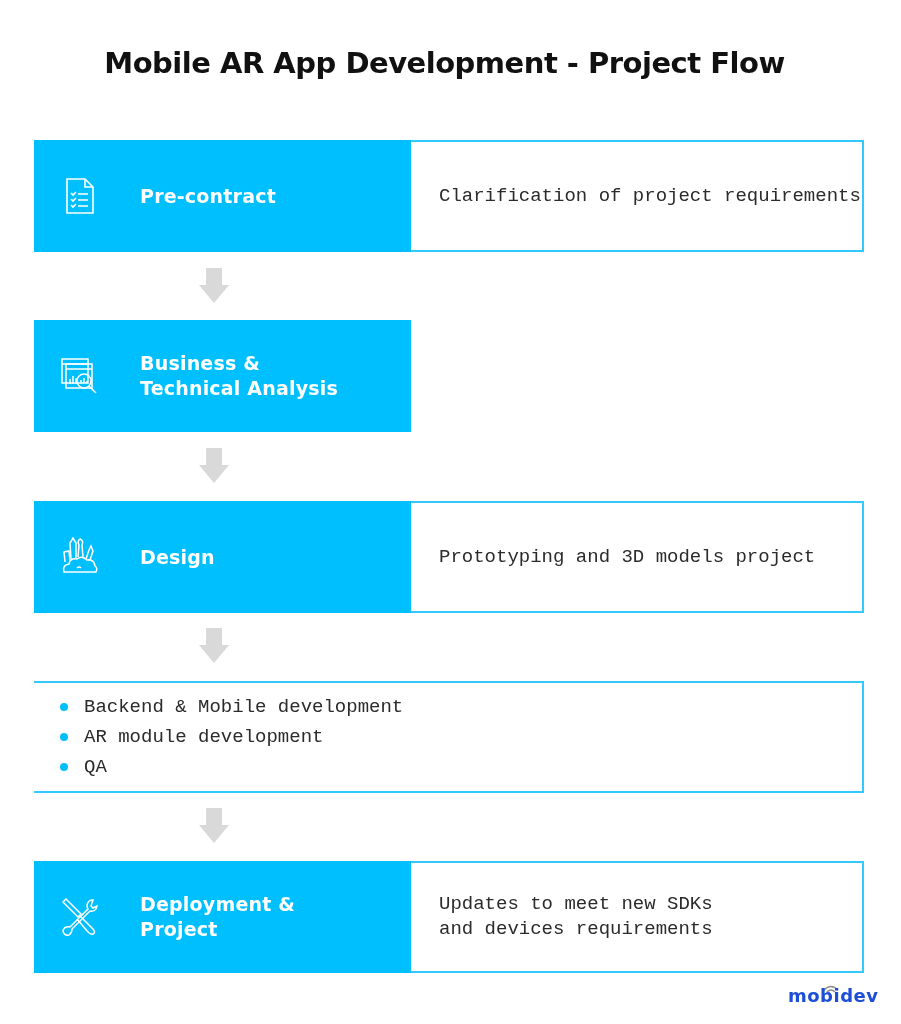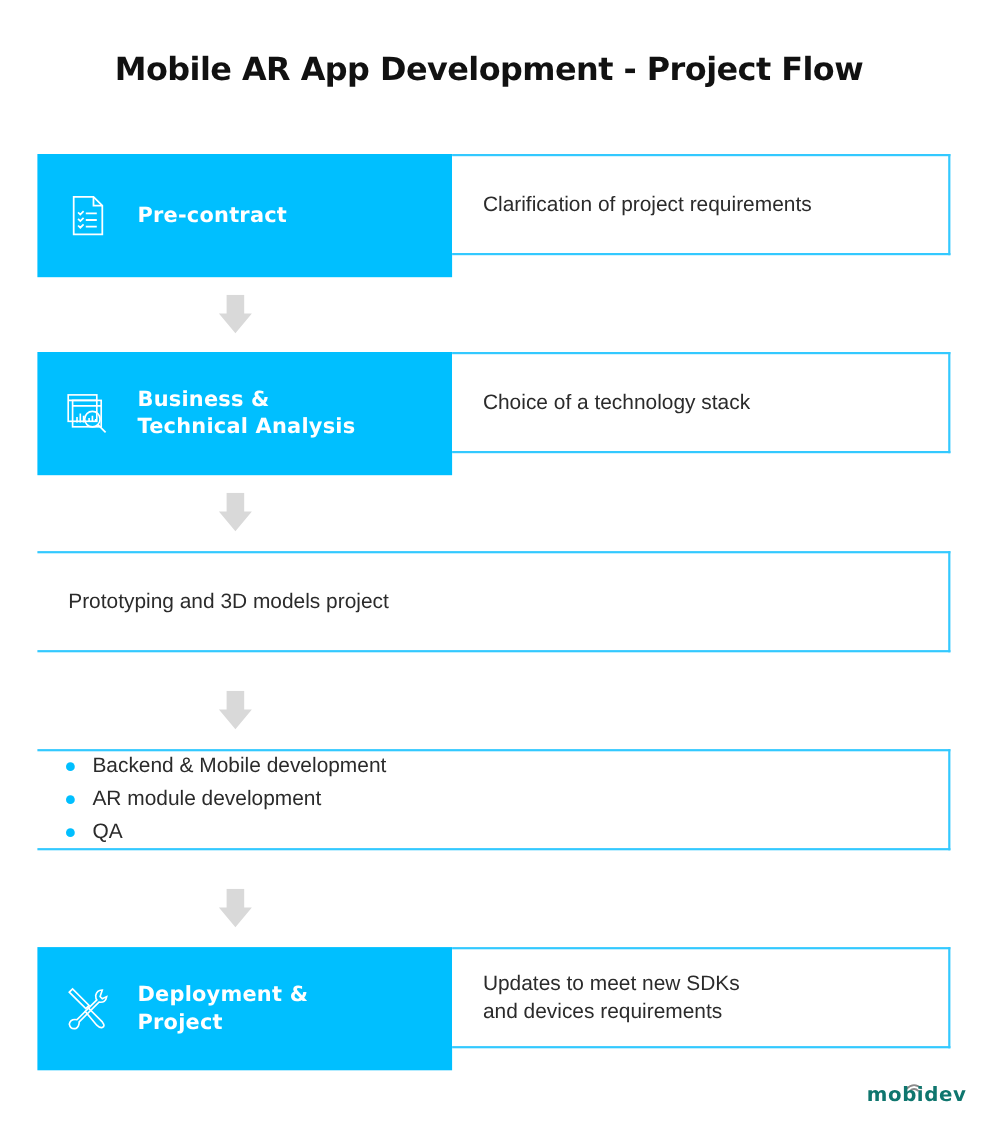--- a/index.html
+++ b/index.html
@@ -13,38 +13,38 @@
     letter-spacing:-0.5px;
   }
   .row { position:absolute; left:34px; width:830px; height:112px; display:flex; }
   .stage {
     width:377px; height:112px; background:#00bfff; box-sizing:border-box;
     display:flex; align-items:center; padding-left:26px; color:#fff;
   }
   .stage .icon { width:40px; height:40px; flex:0 0 40px; }
   .stage .icon svg { width:40px; height:40px; display:block; }
   .stage .label {
-    margin-left:25px; font-family:"DejaVu Sans", sans-serif; font-weight:bold; font-size:19px;
+    margin-left:40px; font-family:"DejaVu Sans", sans-serif; font-weight:bold; font-size:19px;
     line-height:25px; letter-spacing:0.2px;
   }
   .desc {
-    flex:1; height:92px; box-sizing:border-box; border:2px solid #33c9ff; border-left:none;
+    flex:1; height:112px; box-sizing:border-box; border:2px solid #33c9ff; border-left:none;
     background:#fff; display:flex; align-items:center; padding-left:28px;
-    font-family:Liberation Sans, sans-serif; font-size:19px; color:#2b2b2b; line-height:25px;
+    font-family:Liberation Mono, monospace; font-size:19px; color:#2b2b2b; line-height:25px;
   }
   .desc ul { list-style:none; margin:0; padding:0 0 0 16px; }
   .desc li { position:relative; line-height:30px; padding-left:24px; }
   .desc li::before {
     content:""; position:absolute; left:0; top:11px; width:8px; height:8px; border-radius:50%;
     background:#00bfff;
   }
   .arrow { position:absolute; left:199px; width:30px; height:36px; }
   .logo {
     position:absolute; left:788px; top:985px; font-family:"DejaVu Sans", sans-serif;
-    font-weight:bold; font-size:18px; color:#0f766e; letter-spacing:0.5px;
+    font-weight:bold; font-size:18px; color:#1d4ed8; letter-spacing:0.5px;
   }
   .logo-wifi { position:absolute; left:822px; top:983px; }
 </style>
 </head>
 <body>
 
 <div class="title">Mobile AR App Development - Project Flow</div>
 
 <div class="row" style="top:140px;">
   <div class="stage">
@@ -73,28 +73,40 @@
         <rect x="6" y="8" width="26" height="24"></rect>
           <path d="M6 13 H32"></path>
         <path d="M10 28 V23 M13 28 V20 M16 28 V22"></path>
         <circle cx="24" cy="25" r="7"></circle>
           <path d="M29 30 L36 37"></path>
         <path d="M21 27 V24 M24 27 V22 M27 27 V25"></path>
       </svg>
     </span>
     <span class="label"><span>Business &amp;</span><br><span>Technical Analysis</span></span>
   </div>
-  <div class="desc">Choice of a technology stack</div>
 </div>
 
 <svg class="arrow" style="top:448px;" viewBox="0 0 30 36">
     <path d="M7 0 H23 V17 H30 L15 35 L0 17 H7 Z" fill="#d9d9d9"></path>
   </svg>
 
 <div class="row" style="top:501px;">
+  <div class="stage">
+    <span class="icon">
+      <svg viewBox="0 0 40 40" fill="none" stroke="#fff" stroke-width="1.5">
+        <path d="M4 35 Q2 28 9 27 Q10 21 17 22 Q22 18 27 23 Q34 22 35 29 Q38 31 36 35 Z"></path>
+        <path d="M5 25 L4 15 L9 14 L10 24"></path>
+        <path d="M11 22 L10 6 L13 1 L16 6 L16 21"></path>
+        <path d="M18 20 L19 8 Q17 4 20 2 Q24 4 22 8 L23 20"></path>
+        <path d="M26 22 L29 13 L31 9 L33 14 L30 23"></path>
+        <path d="M17 31 Q19 29 21 31"></path>
+      </svg>
+    </span>
+    <span class="label">Design</span>
+  </div>
   <div class="desc">Prototyping and 3D models project</div>
 </div>
 
 <svg class="arrow" style="top:628px;" viewBox="0 0 30 36">
     <path d="M7 0 H23 V17 H30 L15 35 L0 17 H7 Z" fill="#d9d9d9"></path>
   </svg>
 
 <div class="row" style="top:681px;">
   <div class="desc" style="padding-left:10px;">
     <ul>

